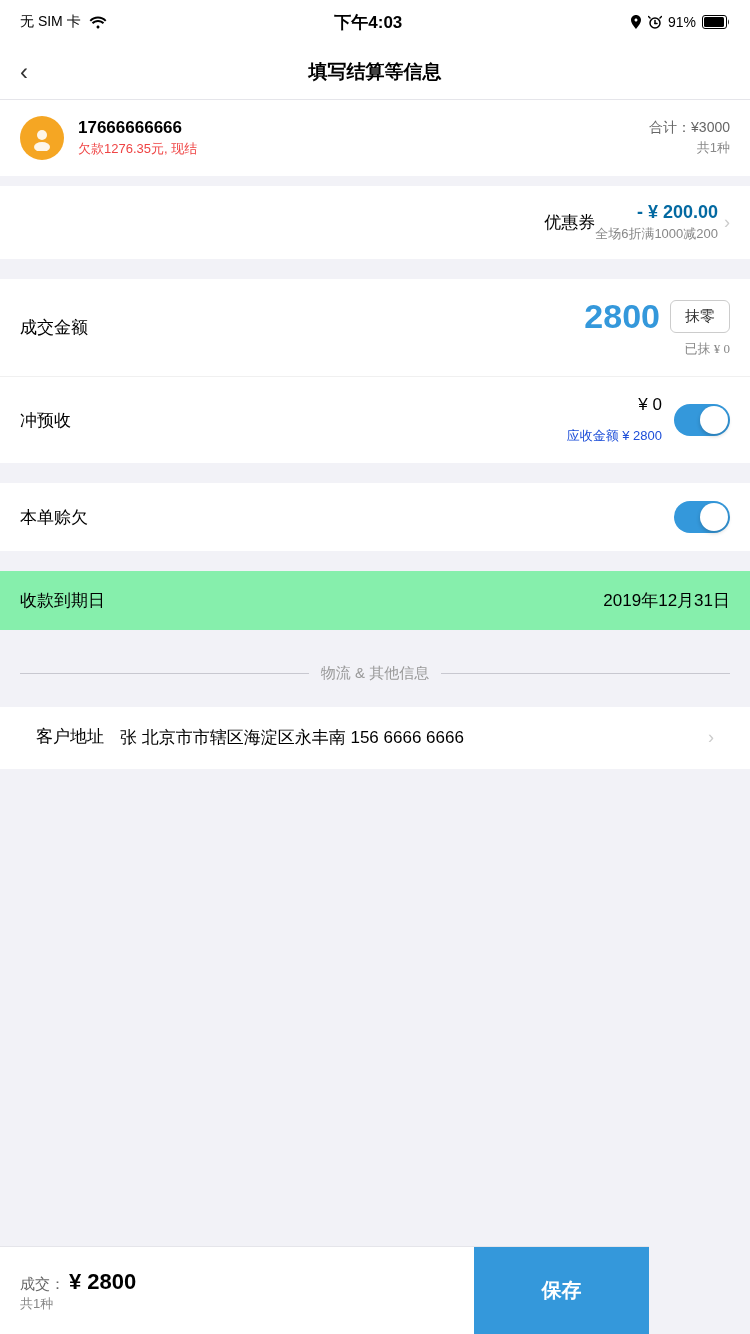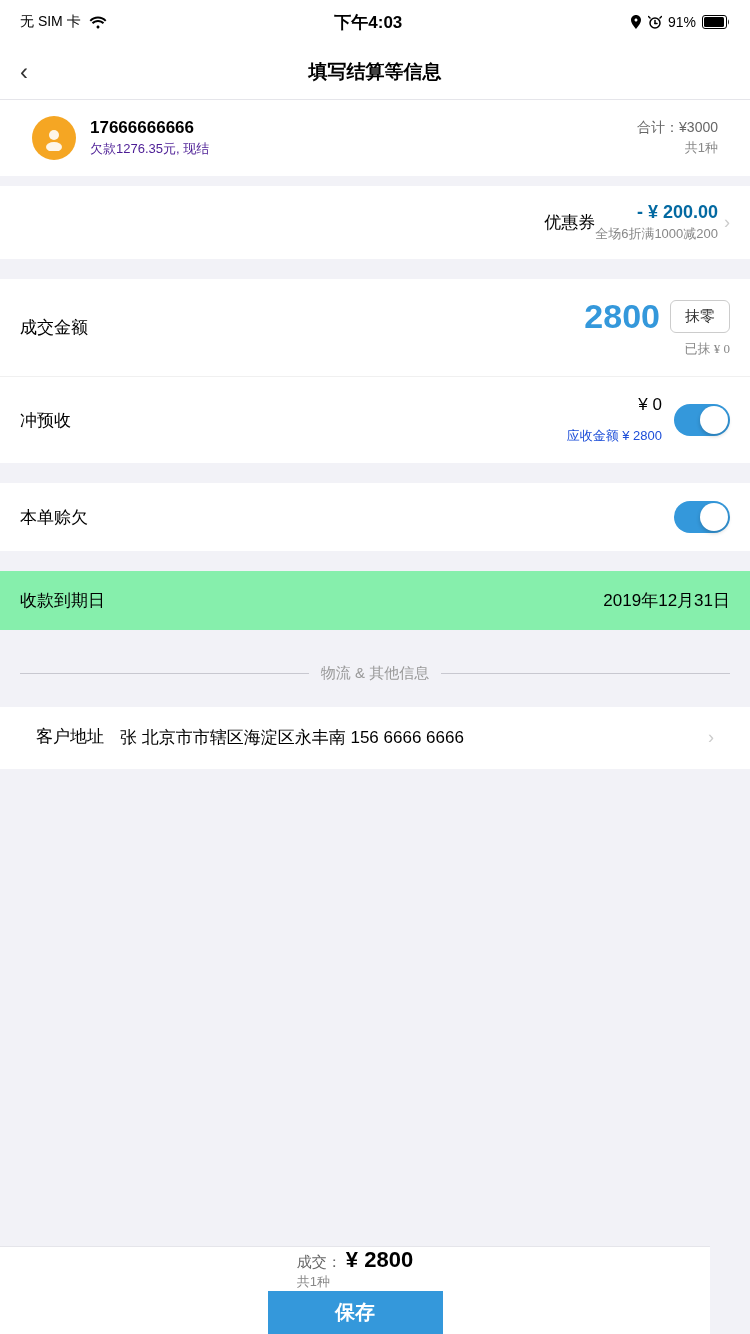--- a/index.html
+++ b/index.html
@@ -54,36 +54,36 @@
 
     
     .content {
       background: #f2f2f7;
       padding-bottom: 100px;
     }
 
     
     .customer-row {
       background: #fff;
-      padding: 16px 32px;
+      padding: 16px 20px;
       display: flex;
       align-items: center;
       justify-content: space-between;
       margin-bottom: 10px;
       gap: 36px;
     }
     .customer-left { display: flex; align-items: center; gap: 14px; }
     .avatar {
       width: 44px; height: 44px; border-radius: 50%;
       background: #f5a623;
       display: flex; align-items: center; justify-content: center;
       font-size: 20px; color: #fff;
     }
     .customer-info .name { font-size: 17px; font-weight: 600; color: #000; }
-    .customer-info .sub { font-size: 13px; color: #4c1d95; margin-top: 2px; }
+    .customer-info .sub { font-size: 13px; color: #ef4444; margin-top: 2px; }
     .customer-right { text-align: right; }
     .customer-right .total-label { font-size: 14px; color: #666; }
     .customer-right .total-count { font-size: 13px; color: #888; margin-top: 2px; }
 
     
     .coupon-row {
       background: #fff;
       padding: 16px 20px;
       display: flex;
       align-items: center;
@@ -200,27 +200,26 @@
     }
     .address-label { font-size: 17px; color: #000; flex-shrink: 0; margin-right: 16px; }
     .address-content { flex: 1; font-size: 17px; color: #000; line-height: 1.5; }
     .address-chevron { font-size: 18px; color: #ccc; align-self: center; }
 
     
     .bottom-bar {
       position: fixed;
       bottom: 0;
       left: 0;
-      width: 710px;
+      width: 649px;
       height: 88px;
       background: #fff;
       display: flex;
       align-items: center;
       border-top: 1px solid #e5e5ea;
-      flex-direction: column;
     }
     .bottom-summary {
       padding: 0 20px;
       flex: 1;
     }
     .bottom-deal { font-size: 15px; color: #666; }
     .bottom-deal-amount { font-size: 22px; font-weight: 700; color: #000; margin-top: 0; }
     .bottom-count { font-size: 13px; color: #888; }
 
     .bottom-btns { display: flex; height: 100%; }

